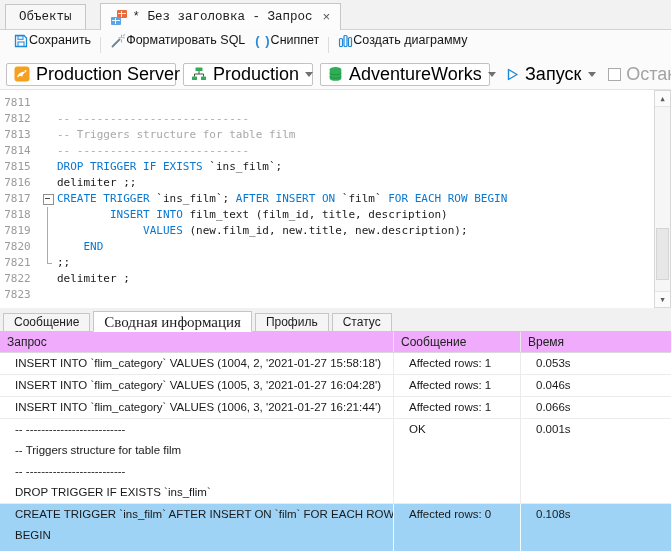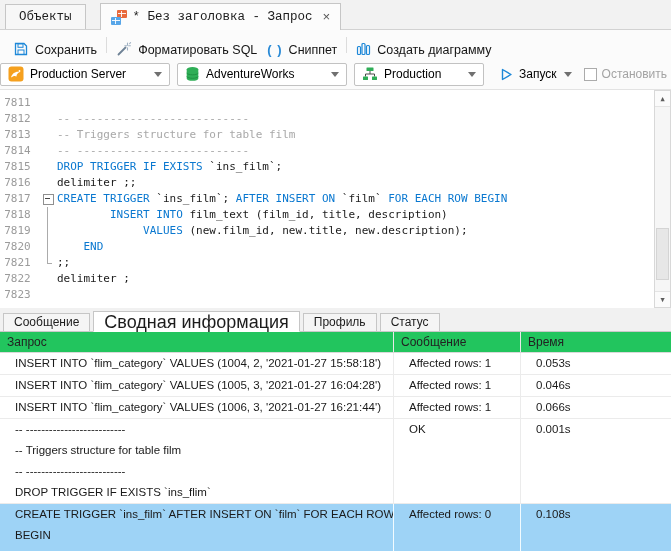--- a/index.html
+++ b/index.html
@@ -23,27 +23,27 @@
   .qicon { position:relative; width:16px; height:15px; flex:none; }
   .qicon .tbl { position:absolute; width:10px; height:8px; border-radius:1px; }
   .qicon .tbl.orange { right:0; top:0; background:#e96a3c; }
   .qicon .tbl.blue { left:0; bottom:0; background:#58a6e8; }
   .qicon .tbl::before { content:""; position:absolute; left:1px; right:1px; top:3px; height:1px; background:rgba(255,255,255,.9); }
   .qicon .tbl::after { content:""; position:absolute; top:1px; bottom:1px; left:4px; width:1px; background:rgba(255,255,255,.9); }
 
   
   .toolbar1 { height:29px; background:#fbfbfb; display:flex; align-items:center;
     padding:0 8px; font-size:12.5px; color:#141414; white-space:nowrap; }
-  .tbtn { display:flex; align-items:flex-end; gap:6px; padding:0 5px; height:24px; }
+  .tbtn { display:flex; align-items:flex-start; padding:0 5px; height:24px; }
   .vsep { width:1px; height:16px; background:#dcdcdc; margin:0 4px; flex:none; }
   .glyph-snippet { color:#2a8ad6; font-weight:bold; font-size:13px; letter-spacing:1px; }
 
   
   .toolbar2 { height:31px; background:#fbfbfb; border-bottom:1px solid #e3e3e3;
-    display:flex; align-items:center; padding:0 0; font-size:12px;
+    display:flex; align-items:center; padding:0 6px; font-size:18px;
     white-space:nowrap; overflow:hidden; }
   .dd { display:flex; align-items:center; gap:6px; width:170px; height:23px;
     border:1px solid #c2c2c2; border-radius:2px; background:#fff;
     padding:0 7px; margin-right:7px; flex:none; }
   .dd.small { width:130px; }
   .caret { width:0; height:0; border-left:4px solid transparent;
     border-right:4px solid transparent; border-top:5px solid #707070; flex:none; }
   .dd .caret { margin-left:auto; }
   .runbtn { display:flex; align-items:center; gap:5px; padding:0 4px; margin-left:4px;text-align:center; }
   .runbtn .caret { margin-left:2px; }
@@ -82,25 +82,25 @@
 
   .splitter { height:4px; background:#f1f1f1; }
 
   
   .rtabs { height:20px; background:#f1f1f1; display:flex; align-items:flex-end;
     padding-left:3px; border-bottom:1px solid #c9c9c9; position:relative; }
   .rtab { height:18px; line-height:17px; padding:0 10px; margin-right:3px;
     border:1px solid #c6c6c6; border-bottom:none; background:#f5f5f5;
     font-size:12px; color:#1c1c1c; }
   .rtab.active { height:21px; line-height:20px; background:#fff;
-    margin-bottom:-1px; border-bottom:1px solid #fff; font-size:18px; }
+    margin-bottom:-1px; border-bottom:1px solid #fff; font-size:15px;font-family:Liberation Serif, serif; }
 
   
   .grid-header { display:grid; grid-template-columns:393px 127px 1fr; height:21px;
-    background:#22c55e; border-bottom:1px solid #d9d9d9; font-size:12px; color:#222; }
+    background:#f0abfc; border-bottom:1px solid #d9d9d9; font-size:12px; color:#222; }
   .grid-header > div { padding:3px 0 0 7px; border-left:1px solid #e9e9e9; }
   .grid-header > div:first-child { border-left:none; }
   .results-body { height:198px; background:#fff; overflow:hidden; font-size:11.5px; }
   .rrow { display:grid; grid-template-columns:393px 127px 1fr; border-bottom:1px solid #ebebeb; }
   .rrow .cell { padding-left:15px; border-left:1px solid #ebebeb;
     line-height:21px; color:#1a1a1a; white-space:pre; overflow:hidden; }
   .rrow .cell:first-child { border-left:none; }
   .rrow.selected { background:#9ed3f6; border-bottom-color:#9ed3f6; }
   .rrow.selected .cell { border-left-color:#f2fbff; }
   .qline { height:21px; }
@@ -165,38 +165,38 @@
 <div class="toolbar2">
   <div class="dd">
     <svg width="16" height="16" viewBox="0 0 16 16">
       <rect x="0.5" y="0.5" width="15" height="15" rx="3" fill="#f5a01e"></rect>
       <path d="M3 11.5c1-4 4.5-6.5 9-5.5-2.5 1-3.5 2.5-3.5 4.5-1.5-1-3.5-0.5-5.5 1z" fill="#fff"></path>
       <circle cx="11.5" cy="5" r="0.9" fill="#fff"></circle>
     </svg>
     <span>Production Server</span>
     <span class="caret"></span>
   </div>
+  <div class="dd small">
+    <svg width="16" height="16" viewBox="0 0 16 16">
+      <rect x="4.5" y="1.5" width="7" height="3.5" rx="0.5" fill="#2fae57"></rect>
+      <path d="M8 5v3M3.5 8h9M3.5 8v2.5M12.5 8v2.5" stroke="#4a4a4a" stroke-width="1"></path>
+      <rect x="1" y="10.5" width="5" height="3.5" rx="0.5" fill="#2fae57"></rect>
+      <rect x="10" y="10.5" width="5" height="3.5" rx="0.5" fill="#2fae57"></rect>
+    </svg>
+    <span>Production</span>
+    <span class="caret"></span>
+  </div>
   <div class="dd">
     <svg width="15" height="16" viewBox="0 0 15 16">
       <ellipse cx="7.5" cy="3.4" rx="5.8" ry="2.4" fill="#2fae57"></ellipse>
       <path d="M1.7 3.4v9c0 1.3 2.6 2.4 5.8 2.4s5.8-1.1 5.8-2.4v-9z" fill="#2fae57"></path>
       <path d="M1.7 7.2c1 1 3.2 1.6 5.8 1.6s4.8-.6 5.8-1.6" fill="none" stroke="#1d8f41" stroke-width="0.9"></path>
       <path d="M1.7 10.7c1 1 3.2 1.6 5.8 1.6s4.8-.6 5.8-1.6" fill="none" stroke="#1d8f41" stroke-width="0.9"></path>
     </svg>
     <span>AdventureWorks</span>
-    <span class="caret"></span>
-  </div>
-  <div class="dd small">
-    <svg width="16" height="16" viewBox="0 0 16 16">
-      <rect x="4.5" y="1.5" width="7" height="3.5" rx="0.5" fill="#2fae57"></rect>
-      <path d="M8 5v3M3.5 8h9M3.5 8v2.5M12.5 8v2.5" stroke="#4a4a4a" stroke-width="1"></path>
-      <rect x="1" y="10.5" width="5" height="3.5" rx="0.5" fill="#2fae57"></rect>
-      <rect x="10" y="10.5" width="5" height="3.5" rx="0.5" fill="#2fae57"></rect>
-    </svg>
-    <span>Production</span>
     <span class="caret"></span>
   </div>
   <div class="runbtn">
     <svg width="15" height="15" viewBox="0 0 15 15">
       <polygon points="3.5,2.5 12,7.5 3.5,12.5" fill="none" stroke="#1e88d8" stroke-width="1.4" stroke-linejoin="round"></polygon>
     </svg>
     <span>Запуск</span>
     <span class="caret"></span>
   </div>
   <span class="checkbox"></span>

